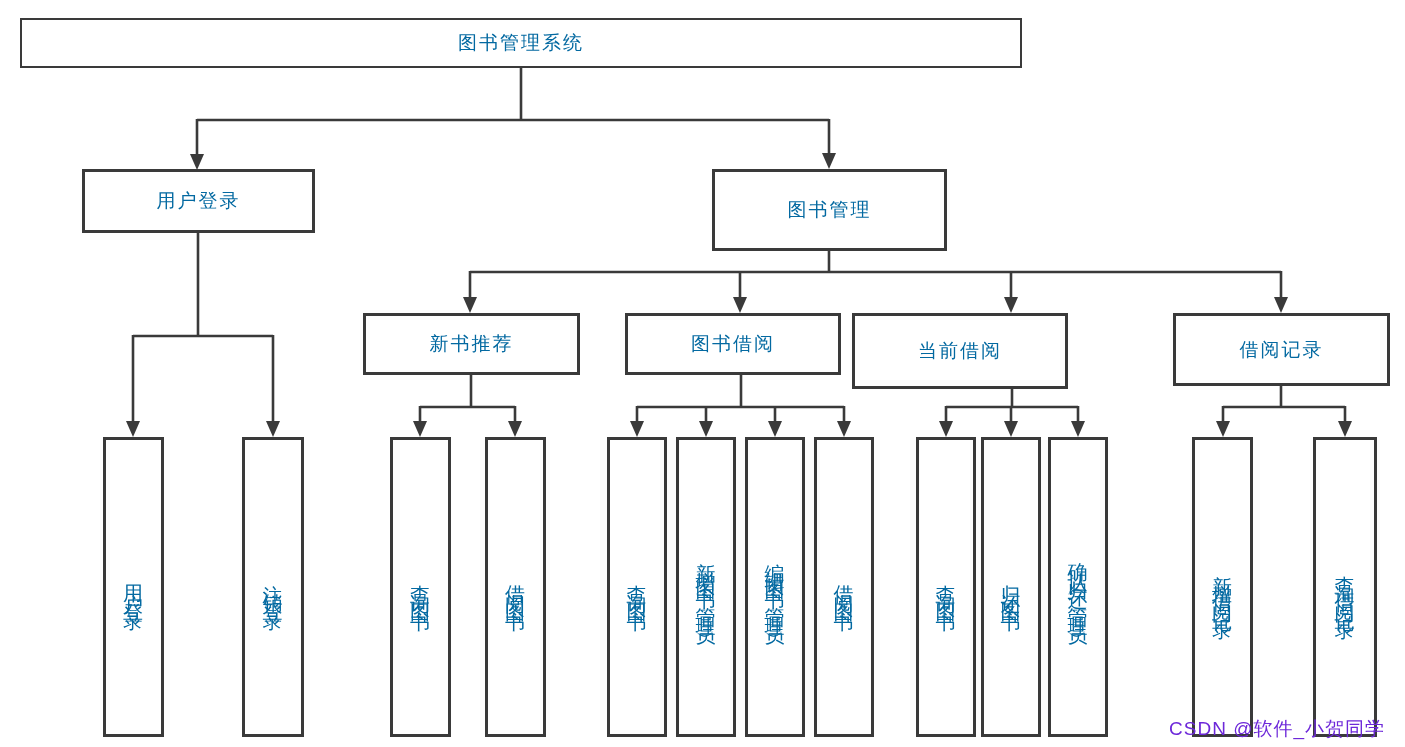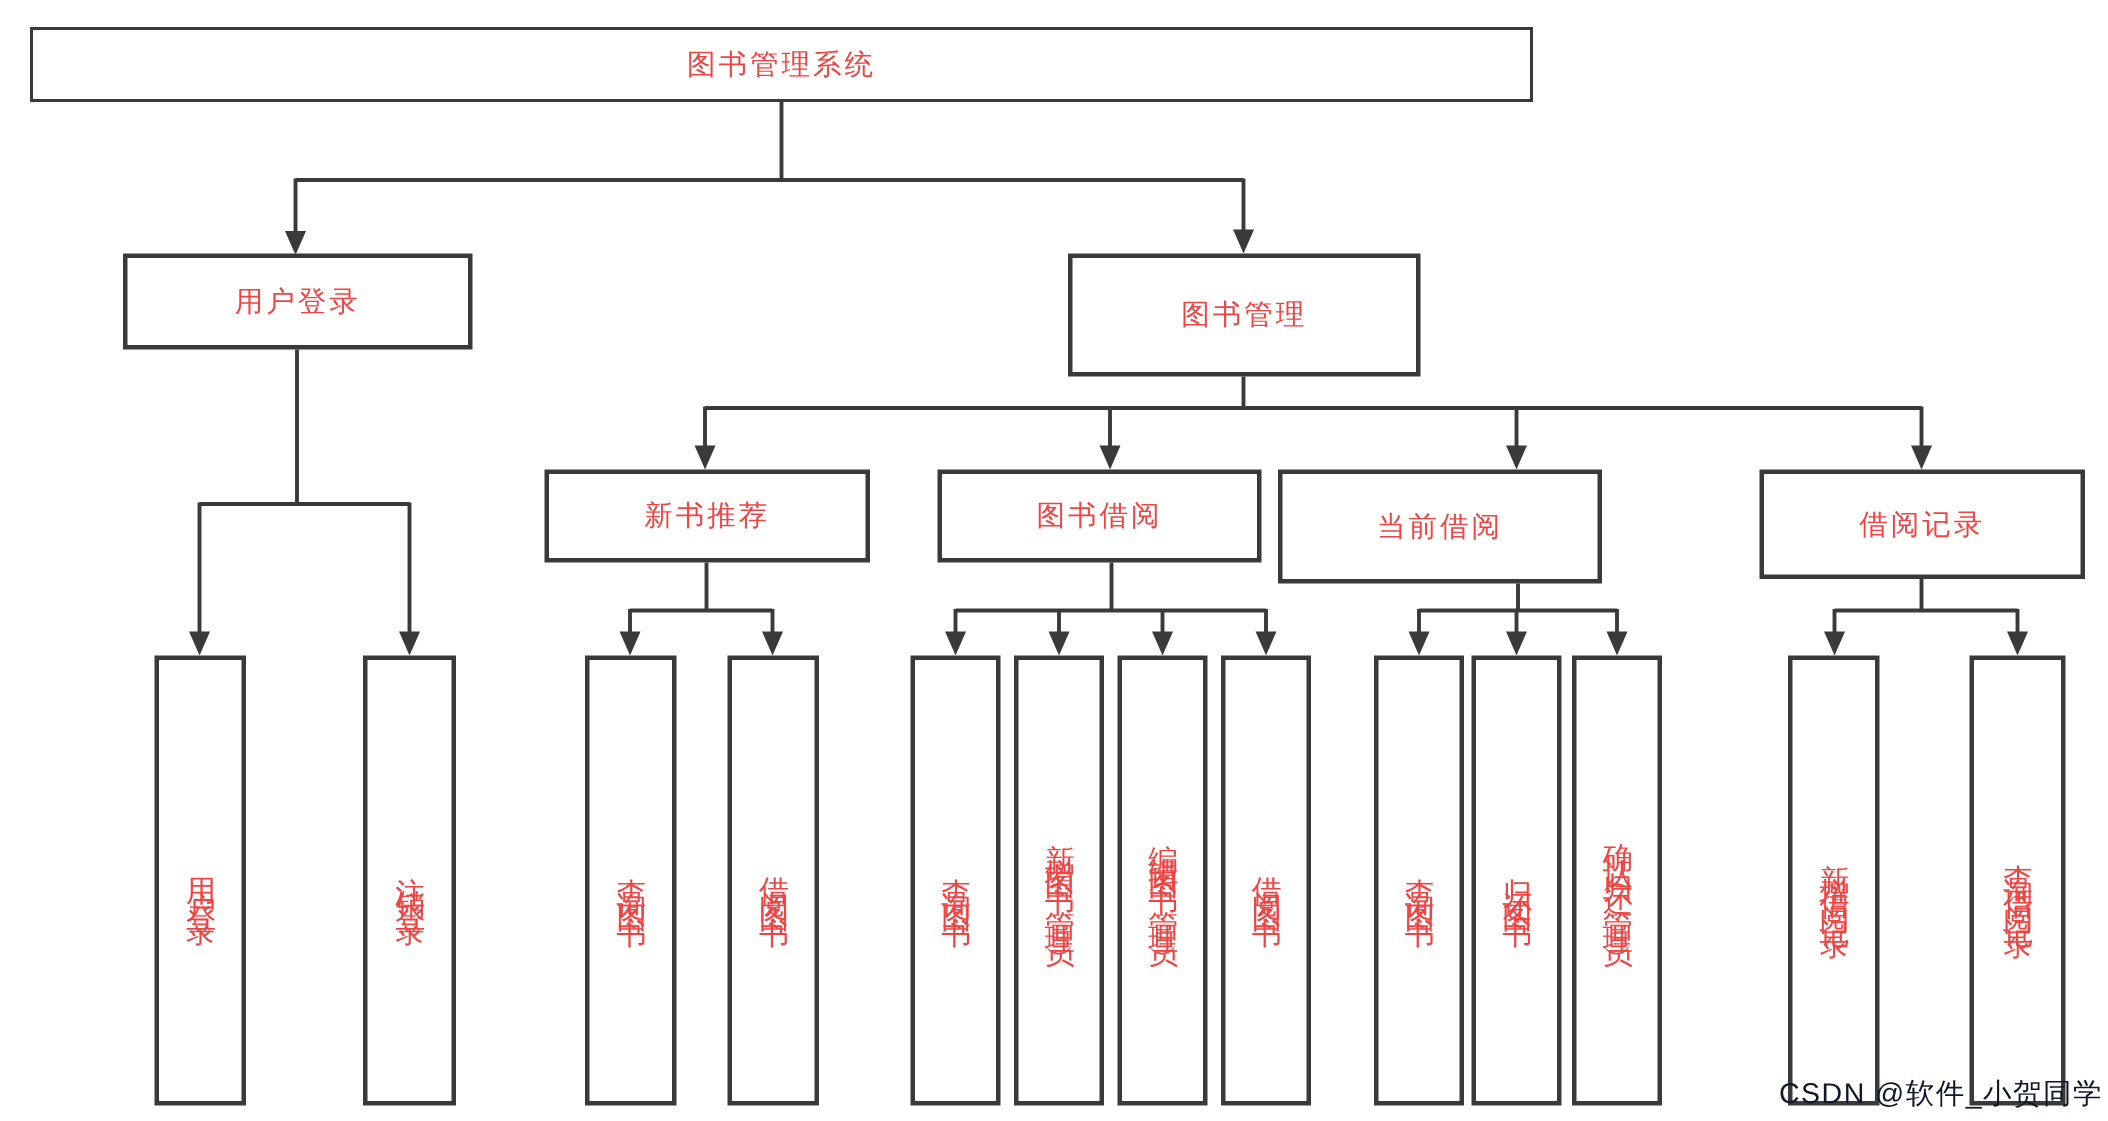--- a/index.html
+++ b/index.html
@@ -20,42 +20,42 @@
   }
   .wires line { stroke: #3a3a3a; stroke-width: 2.6; }
   .wires polygon { fill: #3a3a3a; }
   .box {
     position: absolute;
     background: #ffffff;
     border: 3px solid #3a3a3a;
     display: flex;
     align-items: center;
     justify-content: center;
-    color: #ef4444;
+    color: #0369a1;
     font-size: 19px;
     letter-spacing: 2px;
   }
   .box.root { border-width: 2.5px; }
   .box.v {
     font-size: 20px;
   }
   .box.v .vtext {
     writing-mode: vertical-rl;
     text-orientation: mixed;
     letter-spacing: 9px;
     line-height: 1;
     white-space: nowrap;
   }
   .watermark {
     position: absolute;
-    right: 3px;
+    right: 20px;
     bottom: 5px;
     font-size: 19px;
     letter-spacing: 1px;
-    color: #0f172a;
+    color: #6d28d9;
     background: transparent;
   }
 </style>
 </head>
 <body>
 
 <div class="stage">
 
   <svg class="wires" viewBox="0 0 1405 747" xmlns="http://www.w3.org/2000/svg">
 

